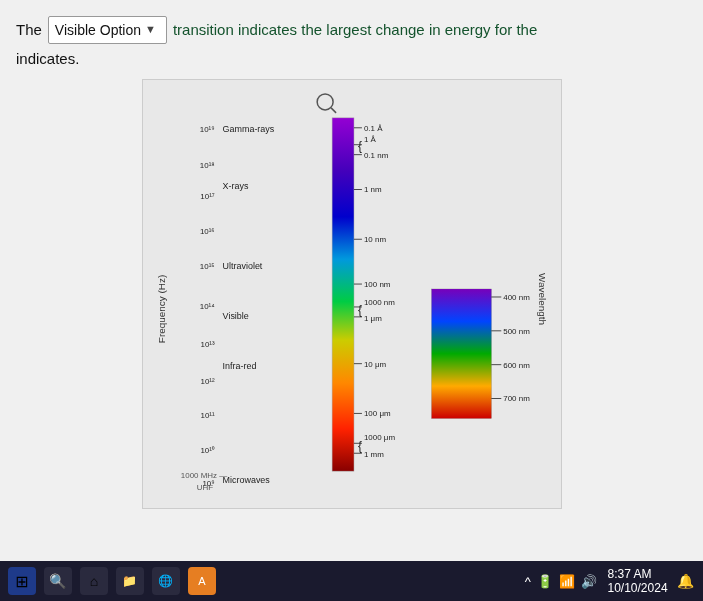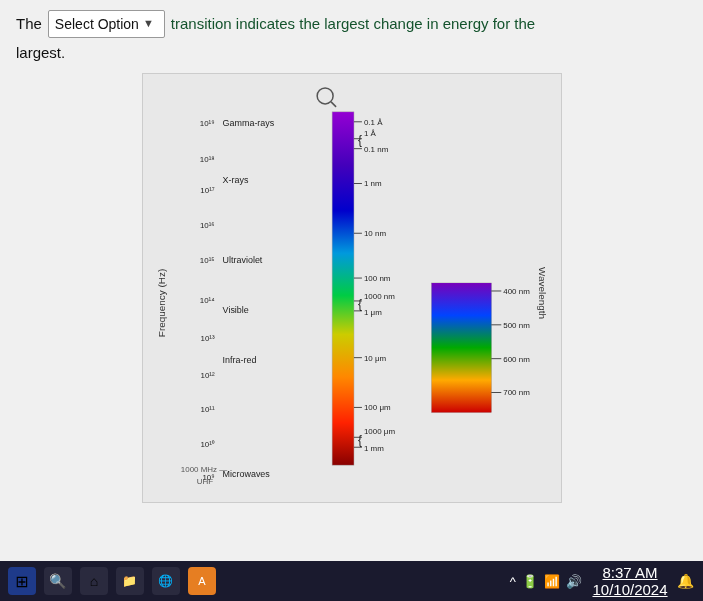--- a/index.html
+++ b/index.html
@@ -11,21 +11,21 @@
       font-size: 14px;
       overflow: hidden;
       position: relative;
     }
 
     
     .top-sentence {
       display: flex;
       align-items: center;
       flex-wrap: wrap;
-      padding: 10px 16px 6px 16px;
+      padding: 16px 16px 6px 16px;
       line-height: 1.6;
       font-size: 15px;
       color: #111;
     }
     .word-the {
       margin-right: 6px;
     }
     .select-dropdown {
       display: inline-flex;
       align-items: center;
@@ -102,24 +102,23 @@
       cursor: pointer;
     }
     .taskbar-right {
       display: flex;
       align-items: center;
       gap: 10px;
       color: #fff;
       font-size: 11px;
     }
     .time-display {
-      text-align: center;
+      text-align: left;
       color: #fff;
-      font-size: 15px;
-      text-decoration: underline;
+      font-size: 12px;
     }
     .system-icons {
       display: flex;
       align-items: center;
       gap: 6px;
       color: #fff;
       font-size: 13px;
     }
 
     
@@ -130,26 +129,26 @@
       width: 100%;
       height: 100%;
     }
   </style>
 </head>
 <body>
 
 <div class="top-sentence">
   <span class="word-the">The</span>
   <div class="select-dropdown">
-    <span>Select Option</span>
+    <span>Visible Option</span>
     <span class="dropdown-arrow">▼</span>
   </div>
   <span class="rest-of-sentence">transition indicates the largest change in energy for the</span>
 </div>
-<div class="second-line">largest.</div>
+<div class="second-line">indicates.</div>
 
 <div class="main-content">
   <div class="diagram-container">
 
     <svg class="svg-diagram" viewBox="0 0 420 430" xmlns="http://www.w3.org/2000/svg">
 
       <rect x="0" y="0" width="420" height="430" fill="#e8e8e8"></rect>
 
       <circle cx="183" cy="22" r="8" fill="none" stroke="#555" stroke-width="1.5"></circle>
       <line x1="189" y1="28" x2="194" y2="33" stroke="#555" stroke-width="1.5"></line>

